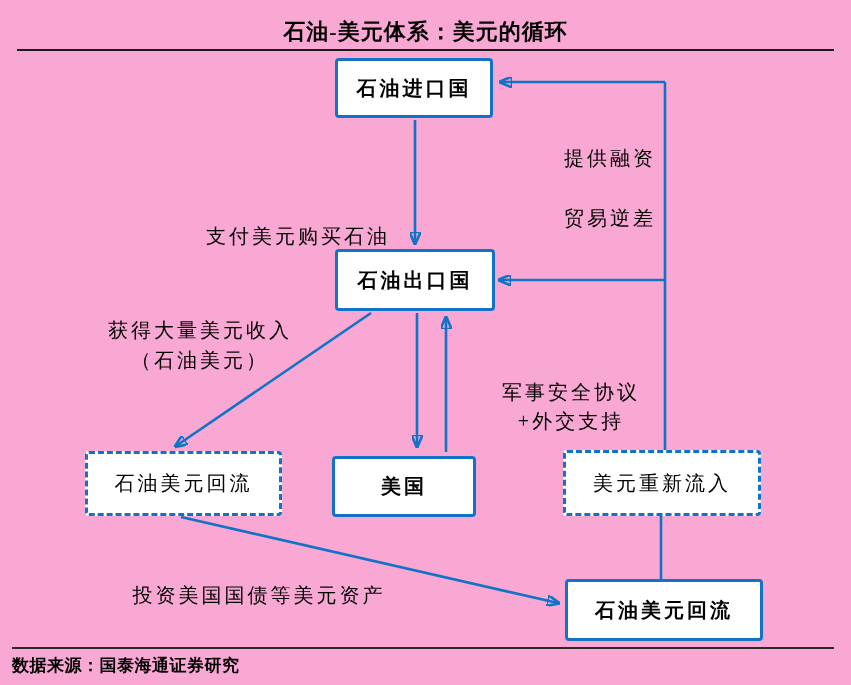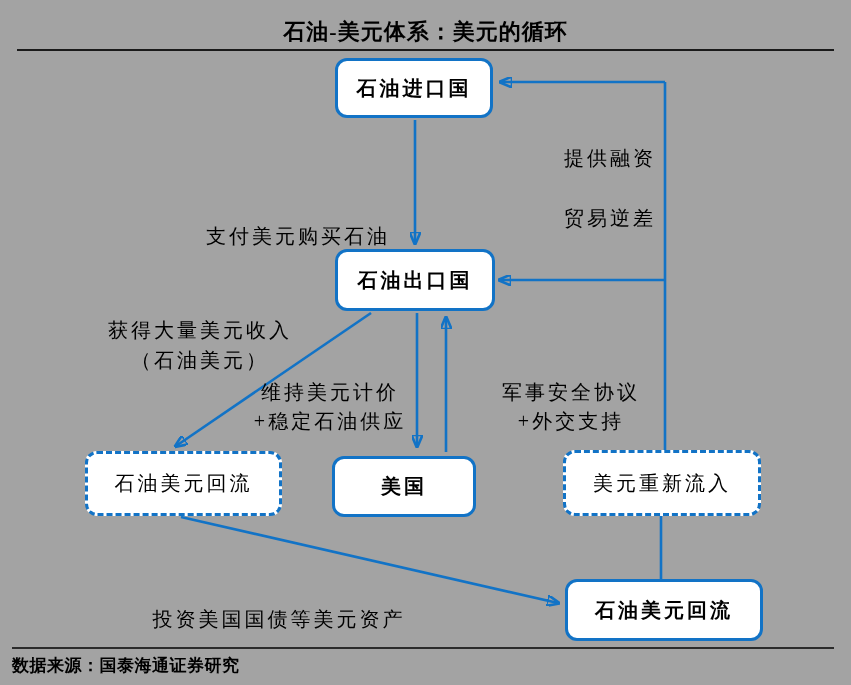--- a/index.html
+++ b/index.html
@@ -5,21 +5,21 @@
   html, body {
     margin: 0;
     padding: 0;
     background: #ffffff;
     font-family: "Liberation Serif", serif;
   }
   #canvas {
     position: relative;
     width: 851px;
     height: 685px;
-    background: #a3a3a3;
+    background: #f9a8d4;
     overflow: hidden;
     color: #000000;
   }
   .abs { position: absolute; }
   #diagram-title {
     top: 17px;
     left: 0;
     width: 851px;
     text-align: center;
     font-size: 22px;
@@ -27,21 +27,21 @@
     letter-spacing: 1px;
   }
   .rule {
     height: 2px;
     background: #1a1a1a;
   }
   #title-rule { left: 17px; top: 49px; width: 817px; }
   #footer-rule { left: 12px; top: 647px; width: 822px; background: #2b2b2b; }
   .node {
     border: 3px solid #1273c6;
-    border-radius: 12px;
+    border-radius: 4px;
     display: flex;
     align-items: center;
     justify-content: center;
     font-size: 20px;
     letter-spacing: 3px;
     background: #ffffff;
     box-sizing: border-box;
     text-align: center;
   }
   .node.solid { font-weight: bold; }
@@ -125,28 +125,24 @@
 
   <div class="abs edge-label" style="left:552px; top:143px; width:116px;">提供融资</div>
 
   <div class="abs edge-label" style="left:552px; top:203px; width:116px;">贸易逆差</div>
 
   <div class="abs edge-label" style="left:70px; top:315px; width:260px;">
     <div>获得大量美元收入</div>
     <div>（石油美元）</div>
   </div>
 
-  <div class="abs edge-label" style="left:230px; top:378px; width:200px; line-height:29px;">
-    <div>维持美元计价</div>
-    <div>+稳定石油供应</div>
-  </div>
 
   <div class="abs edge-label" style="left:445px; top:378px; width:180px; line-height:29px;padding-left:36px;">
     <div>军事安全协议</div>
     <div>+外交支持</div>
   </div>
 
-  <div class="abs edge-label" style="left:129px; top:580px; width:300px;margin-top:24px;">投资美国国债等美元资产</div>
+  <div class="abs edge-label" style="left:109px; top:580px; width:300px;">投资美国国债等美元资产</div>
 
   <div class="abs rule" id="footer-rule"></div>
   <div class="abs" id="source-line">数据来源：国泰海通证券研究</div>
 
 </div>
 
 </body></html>

